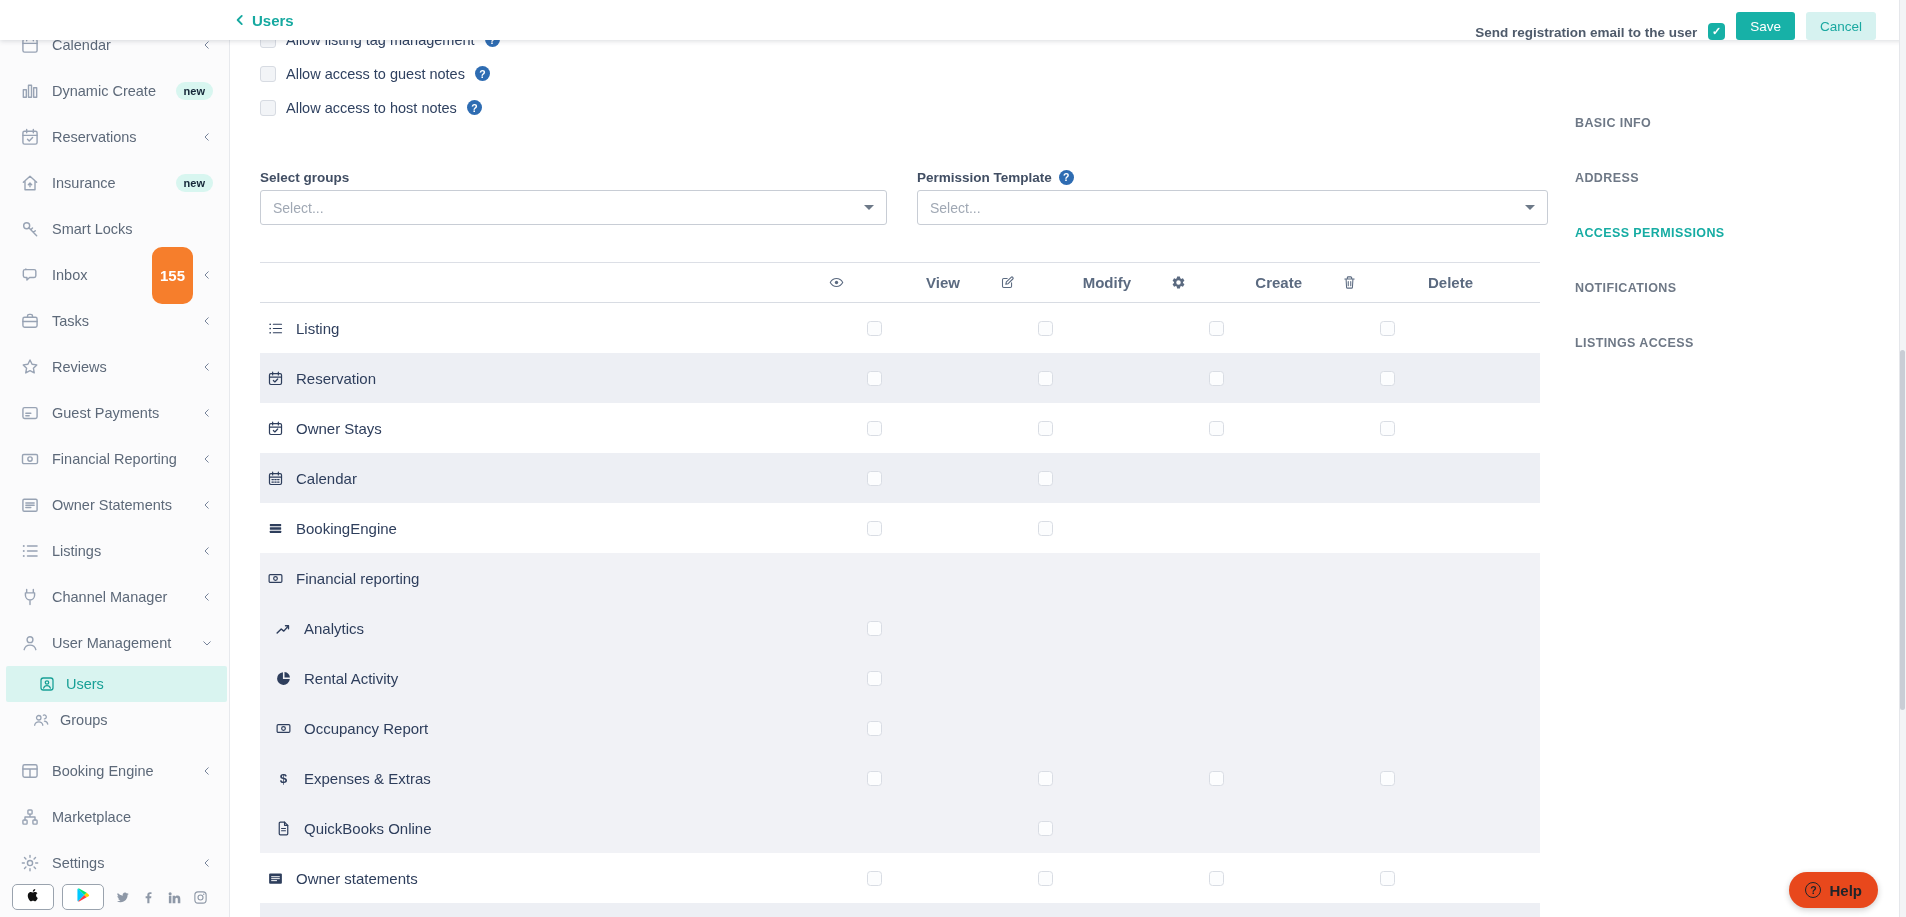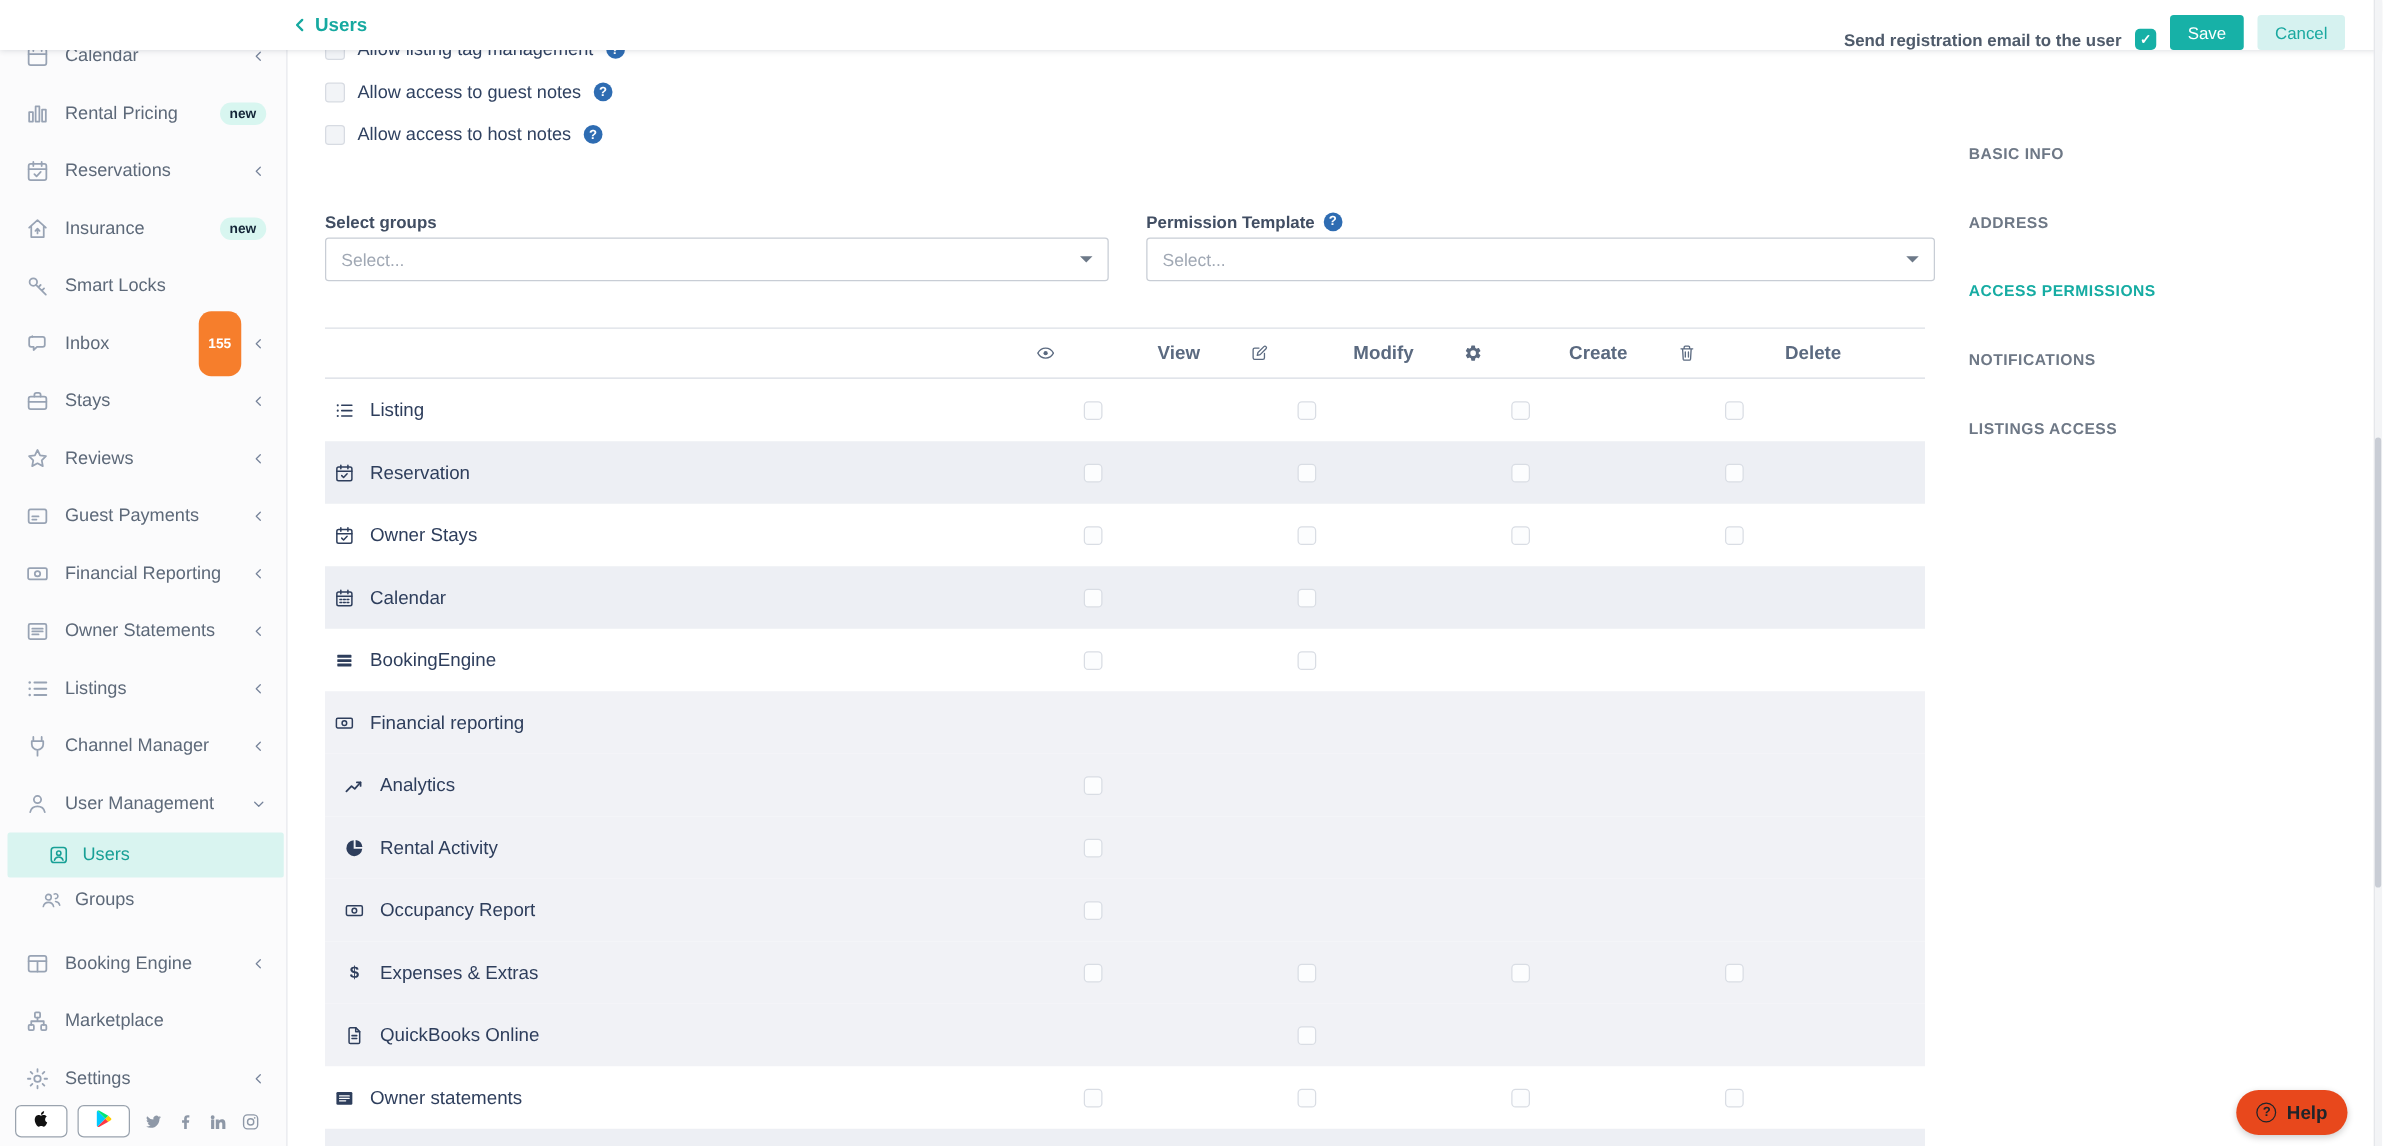--- a/index.html
+++ b/index.html
@@ -31,21 +31,21 @@
   .sitem .sicon { width:20px; height:20px; color:#98a3b4; display:flex; align-items:center; flex:none; }
   .sitem .slabel { margin-left:12px; flex:1; white-space:nowrap; }
   .sitem.sub { height:36px; padding-left:32px; }
   .sitem.sub .sicon { width:18px; height:18px; }
   .sitem.sub .slabel { margin-left:10px; }
   .sitem.active { background:#d9f4f0; color:#18a096; margin:0 2px 0 6px; border-radius:2px; }
   .sitem.active .sicon { color:#18a096; }
   .sitem.gap { margin-top:10px; }
   .badge-new { background:#d8f6f0; color:#142638; font-size:11px; font-weight:bold; padding:3px 8px;
                border-radius:10px; }
-  .badge-count { background:#f67e2c; color:#fff; font-size:11px; font-weight:bold; padding:20px 8px;
+  .badge-count { background:#f67e2c; color:#fff; font-size:15px; font-weight:bold; padding:20px 8px;
                  border-radius:10px; margin-right:8px; }
   .chev { width:12px; height:12px; color:#76839a; flex:none; display:flex; }
   .sfooter { position:absolute; left:12px; bottom:7px; display:flex; align-items:center; gap:8px; }
   .appbtn { width:42px; height:26px; background:#fff; border:1px solid #9aa3ae; border-radius:5px;
             display:flex; align-items:center; justify-content:center; cursor:pointer; }
   .social { color:#8e98a7; display:flex; cursor:pointer; margin-left:3px; }
 
   
   .content { position:absolute; left:230px; top:0; right:0; bottom:0; background:#fff; z-index:1;
              padding-left:30px; overflow:hidden; }
@@ -123,21 +123,21 @@
           </span>
         </div>
         <div class="sitem">
           <span class="sicon">
             <svg viewBox="0 0 24 24" width="100%" height="100%" fill="none" stroke="currentColor" stroke-width="1.7" stroke-linecap="round" stroke-linejoin="round">
               <rect x="4" y="10.5" width="3.6" height="9"></rect>
               <rect x="10.2" y="5" width="3.6" height="14.5"></rect>
               <rect x="16.4" y="8" width="3.6" height="11.5"></rect>
             </svg>
           </span>
-          <span class="slabel">Rental Pricing</span>
+          <span class="slabel">Dynamic Create</span>
           <span class="badge-new">new</span>
         </div>
         <div class="sitem">
           <span class="sicon">
             <svg viewBox="0 0 24 24" width="100%" height="100%" fill="none" stroke="currentColor" stroke-width="1.7" stroke-linecap="round" stroke-linejoin="round">
               <rect x="3.5" y="5" width="17" height="15.5" rx="2"></rect>
               <path d="M3.5 10h17M8 3v4M16 3v4M9 14.8l2.1 2.1 4-4.2"></path>
             </svg>
           </span>
           <span class="slabel">Reservations</span>
@@ -180,21 +180,21 @@
             </svg>
           </span>
         </div>
         <div class="sitem">
           <span class="sicon">
             <svg viewBox="0 0 24 24" width="100%" height="100%" fill="none" stroke="currentColor" stroke-width="1.7" stroke-linecap="round" stroke-linejoin="round">
               <rect x="3.5" y="7.5" width="17" height="12" rx="2"></rect>
               <path d="M9 7.5V6a2 2 0 0 1 2-2h2a2 2 0 0 1 2 2v1.5M3.5 12.5h17"></path>
             </svg>
           </span>
-          <span class="slabel">Stays</span>
+          <span class="slabel">Tasks</span>
           <span class="chev">
             <svg viewBox="0 0 24 24" width="100%" height="100%" fill="none" stroke="currentColor" stroke-width="1.7" stroke-linecap="round" stroke-linejoin="round">
               <path d="M14.5 5.5L8 12l6.5 6.5" stroke-width="2"></path>
             </svg>
           </span>
         </div>
         <div class="sitem">
           <span class="sicon">
             <svg viewBox="0 0 24 24" width="100%" height="100%" fill="none" stroke="currentColor" stroke-width="1.7" stroke-linecap="round" stroke-linejoin="round">
               <path d="M12 3.6l2.5 5.1 5.6.8-4 4 1 5.6-5.1-2.7-5.1 2.7 1-5.6-4-4 5.6-.8z"></path>

